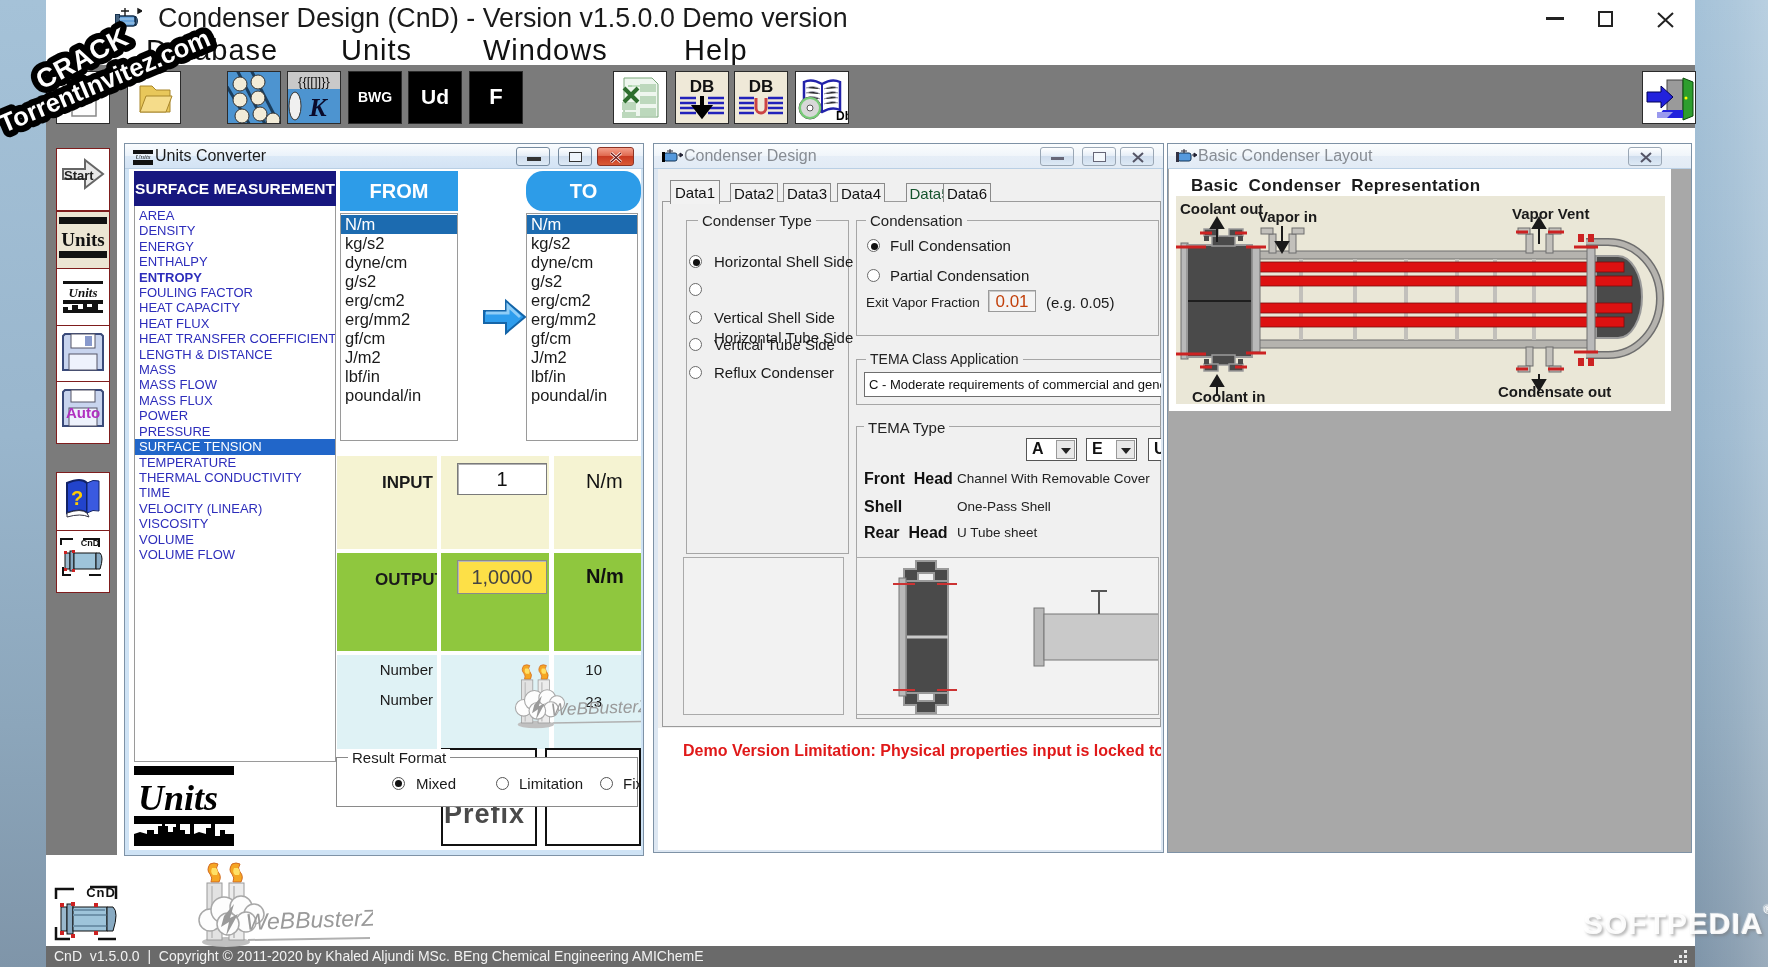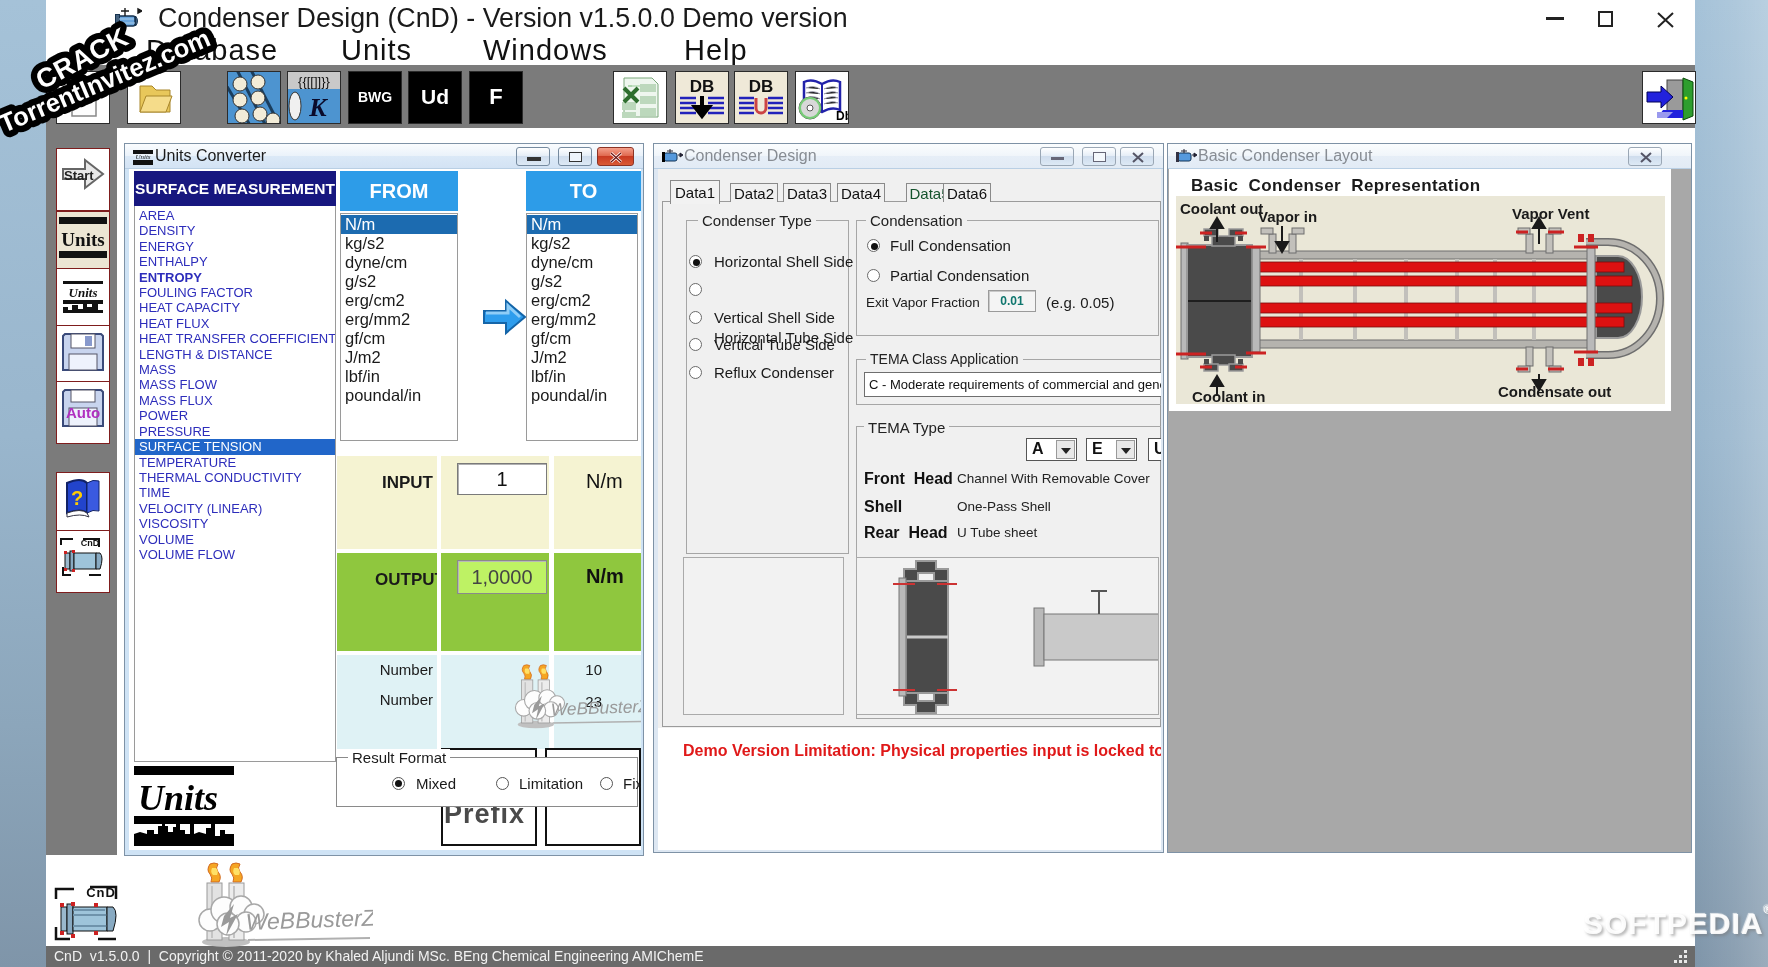--- a/index.html
+++ b/index.html
@@ -309,21 +309,21 @@
         <div style="padding-left:4px;">erg/mm2</div>
         <div style="padding-left:4px;">gf/cm</div>
         <div style="padding-left:4px;">J/m2</div>
         <div style="padding-left:4px;">lbf/in</div>
         <div style="padding-left:4px;">poundal/in</div>
     </div>
     <svg class="abs" style="left:353px;top:128px" width="46" height="40">
         <path d="M2 14 L24 14 L24 4 L43 20 L24 36 L24 26 L2 26 Z" fill="#2e9ded" stroke="#1565a8" stroke-width="2"></path>
         <path d="M4 16 L26 16 L26 9 L38 20" stroke="#8fcdf7" stroke-width="3" fill="none"></path>
       </svg>
-    <div class="abs" style="left:397px;top:2px;width:115px;height:40px;background:#2d9ce8;color:#fff;font-weight:bold;font-size:20px;text-align:center;line-height:40px;">TO</div>
+    <div class="abs" style="left:397px;top:2px;width:115px;height:40px;background:#2d9ce8;color:#fff;font-weight:bold;font-size:20px;text-align:center;line-height:40px;border-radius:17px;">TO</div>
     <div id="tolist" class="abs" style="left:397px;top:44px;width:112px;height:228px;background:#fff;border:1px solid #9a9a9a;font-size:16.5px;color:#1a1a1a;line-height:19px;padding-top:1px;overflow:hidden;">
       <div style="padding-left:4px;background:#1c6bb0;color:#fff;">N/m</div>
         <div style="padding-left:4px;">kg/s2</div>
         <div style="padding-left:4px;">dyne/cm</div>
         <div style="padding-left:4px;">g/s2</div>
         <div style="padding-left:4px;">erg/cm2</div>
         <div style="padding-left:4px;">erg/mm2</div>
         <div style="padding-left:4px;">gf/cm</div>
         <div style="padding-left:4px;">J/m2</div>
         <div style="padding-left:4px;">lbf/in</div>
@@ -336,21 +336,21 @@
     <div class="abs" style="left:208px;top:304px;width:96px;text-align:right;font-weight:bold;font-size:17px;color:#1a1a1a;">INPUT</div>
     <div class="abs" style="left:328px;top:294px;width:90px;height:32px;background:#fff;border:1px solid #7a7a7a;box-shadow:inset 1px 1px 0 #b0b0b0;font-size:20px;text-align:center;line-height:30px;color:#111;">1</div>
     <div class="abs" style="left:457px;top:301px;font-size:20px;color:#111;">N/m</div>
 
     <div class="abs" style="left:208px;top:384px;width:100px;height:98px;background:#8fc73e;"></div>
     <div class="abs" style="left:312px;top:384px;width:108px;height:98px;background:#8fc73e;"></div>
     <div class="abs" style="left:425px;top:384px;width:87px;height:98px;background:#8fc73e;"></div>
     <div class="abs" style="left:208px;top:401px;width:100px;overflow:hidden;">
         <span style="display:block;width:108px;text-align:right;font-weight:bold;font-size:17px;color:#1a1a1a;">OUTPUT</span>
       </div>
-    <div class="abs" style="left:328px;top:391px;width:90px;height:34px;background:#bef264;border:1px solid #8a8a8a;box-shadow:inset 1px 1px 0 #b8b8b8;font-size:20px;text-align:center;line-height:32px;color:#444;">1,0000</div>
+    <div class="abs" style="left:328px;top:391px;width:90px;height:34px;background:#fde047;border:1px solid #8a8a8a;box-shadow:inset 1px 1px 0 #b8b8b8;font-size:20px;text-align:center;line-height:32px;color:#444;">1,0000</div>
     <div class="abs" style="left:457px;top:396px;font-weight:bold;font-size:20px;color:#111;">N/m</div>
 
     <div class="abs" style="left:208px;top:486px;width:100px;height:94px;background:#dff2f5;"></div>
     <div class="abs" style="left:312px;top:486px;width:108px;height:94px;background:#dff2f5;"></div>
     <div class="abs" style="left:425px;top:486px;width:87px;height:94px;background:#dff2f5;"></div>
     <div class="abs" style="left:208px;top:492px;width:96px;text-align:right;font-size:15px;color:#1a1a1a;">Number</div>
     <div class="abs" style="left:425px;top:492px;width:48px;text-align:right;font-size:15px;color:#1a1a1a;">10</div>
     <div class="abs" style="left:208px;top:522px;width:96px;text-align:right;font-size:15px;color:#1a1a1a;">Number</div>
     <div class="abs" style="left:425px;top:524px;width:48px;text-align:right;font-size:15px;color:#1a1a1a;">23</div>
     <div id="webbwm2" class="abs" style="left:378px;top:492px;width:140px;height:68px;"><svg width="140" height="68" viewBox="0 0 185 90">
@@ -424,21 +424,21 @@
     <div class="radio" style="left:31px;top:197px;"></div>
       <div class="abs rlab" style="left:56px;top:195px;">Reflux Condenser</div>
 
     <fieldset class="abs" style="left:198px;top:51px;width:303px;height:116px;border:1px solid #a6a6a6;"></fieldset>
     <div class="abs" style="left:208px;top:43px;background:#f0f0f0;padding:0 4px;font-size:15px;color:#222;">Condensation</div>
     <div class="radio sel" style="left:209px;top:70px;"></div>
       <div class="abs rlab" style="left:232px;top:68px;">Full Condensation</div>
     <div class="radio" style="left:209px;top:100px;"></div>
       <div class="abs rlab" style="left:232px;top:98px;">Partial Condensation</div>
     <div class="abs rlab" style="left:208px;top:126px;font-size:13.5px;">Exit Vapor Fraction</div>
-    <div class="abs" style="left:330px;top:121px;width:48px;height:22px;background:#f4f4f4;border:1px solid #9a9a9a;box-shadow:inset 1px 1px 0 #c8c8c8;font-size:12px;color:#0f766e;text-align:center;line-height:21px;font-weight:bold;">0.01</div>
+    <div class="abs" style="left:330px;top:121px;width:48px;height:22px;background:#f4f4f4;border:1px solid #9a9a9a;box-shadow:inset 1px 1px 0 #c8c8c8;font-size:17px;color:#c2410c;text-align:center;line-height:21px;">0.01</div>
     <div class="abs rlab" style="left:388px;top:125px;">(e.g. 0.05)</div>
 
     <fieldset class="abs" style="left:198px;top:190px;width:310px;height:46px;border:1px solid #a6a6a6;"></fieldset>
     <div class="abs" style="left:208px;top:182px;background:#f0f0f0;padding:0 4px;font-size:14px;color:#222;">TEMA Class Application</div>
     <div class="abs" style="left:206px;top:203px;width:300px;height:25px;background:#fff;border:1px solid #6e6e6e;font-size:13px;color:#111;line-height:23px;padding-left:4px;white-space:nowrap;overflow:hidden;">C - Moderate requirements of commercial and genera</div>
 
     <fieldset class="abs" style="left:198px;top:257px;width:310px;height:293px;border:1px solid #a6a6a6;"></fieldset>
     <div class="abs" style="left:206px;top:250px;background:#f0f0f0;padding:0 4px;font-size:15px;color:#222;">TEMA Type</div>
     <div class="combo" style="left:368px;top:269px;">
         <span>A</span>

